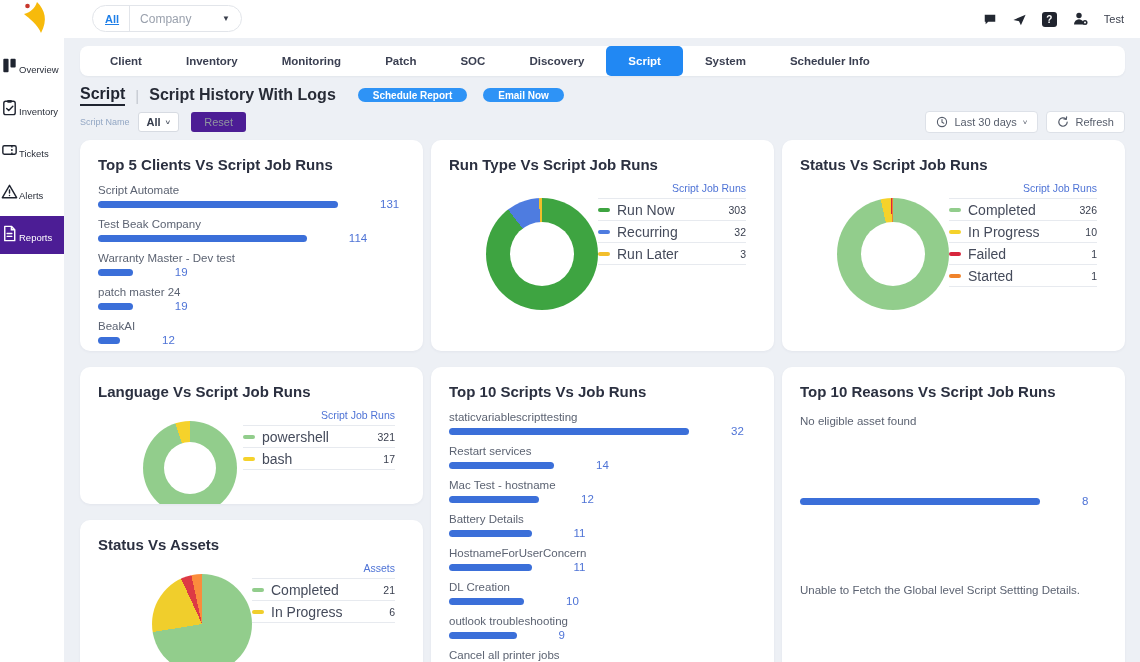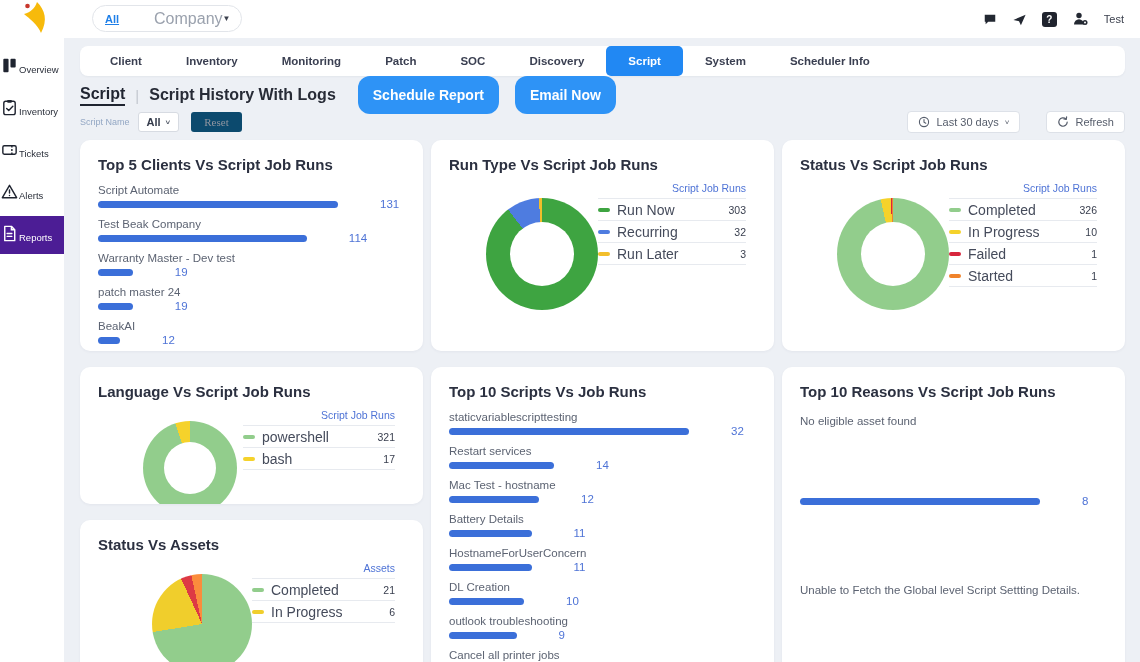--- a/index.html
+++ b/index.html
@@ -13,21 +13,21 @@
   
   .topbar { position:absolute; left:0; top:0; width:1140px; height:38px; background:#fff; z-index:6; }
   .logo { position:absolute; left:14px; top:0px; }
   .company-pill {
     position:absolute; left:92px; top:5px; width:150px; height:27px;
     border:1px solid #e2e5ea; border-radius:14px; background:#fff;
     display:flex; align-items:center; cursor:pointer;
   }
   .pill-all { margin-left:12px; font-size:11px; font-weight:bold; color:#1e7fe8; text-decoration:underline; }
   .pill-div { width:1px; align-self:stretch; background:#e2e5ea; margin-left:10px; }
-  .pill-text { margin-left:25px; font-size:16px; color:#9aa1ad; flex:1; }
+  .pill-text { margin-left:10px; font-size:12px; color:#9aa1ad; flex:1; }
   .pill-caret { margin-right:11px; color:#3a3f4c; font-size:8px; }
   .topbar-right { position:absolute; right:16px; top:0; height:38px; display:flex; align-items:center; gap:15px; }
   .tb-icon { color:#232832; display:flex; align-items:center; cursor:pointer; }
   .help-box { width:15px; height:15px; background:#20242e; border-radius:3px; color:#fff; font-size:10px; font-weight:bold; display:flex; align-items:center; justify-content:center; cursor:pointer; }
   .user-label { font-size:11px; color:#3a3f4c; }
 
   
   .sidebar { position:absolute; left:0; top:0; width:64px; height:662px; background:#fff; z-index:5; padding-top:48px; }
   .side-item { display:flex; flex-direction:row; align-items:center; padding:8px 0 7px; margin-bottom:4px; cursor:pointer; color:#1f2430; }
   .side-item .lbl { font-size:9.5px; color:#2a2f3a; margin-top:4px; }
@@ -38,28 +38,28 @@
   .content { position:absolute; left:64px; top:38px; width:1076px; height:624px; background:#edf0f5; padding:8px 15px 0 16px; overflow:hidden; }
 
   .tabbar { height:30px; background:#fff; border-radius:8px; display:flex; align-items:center; padding:0 8px; box-shadow:0 1px 2px rgba(40,50,70,.05); }
   .tab { padding:0 22px; height:30px; line-height:30px; font-size:11.5px; font-weight:bold; color:#3a3f51; border-radius:5px; cursor:pointer; white-space:nowrap; }
   .tab.active { background:#2188f3; color:#fff; }
 
   .header-row { display:flex; align-items:center; margin-top:8px; height:22px; }
   .sect { font-size:16px; font-weight:bold; color:#1f2430; border-bottom:2px solid #1f2430; padding-bottom:1px; cursor:pointer; }
   .hdiv { margin:0 10px; color:#c3c7cf; font-size:15px; }
   .htitle { font-size:16px; font-weight:bold; color:#272b36; }
-  .hbtn { margin-left:16px; height:38px; padding:0 15px; border-radius:12px; background:#2e93f6; color:#fff; font-size:14px; font-weight:bold; border:none; display:flex; align-items:center; cursor:pointer; font-family:"Liberation Sans",sans-serif; }
+  .hbtn { margin-left:16px; height:14px; padding:0 15px; border-radius:12px; background:#2e93f6; color:#fff; font-size:10px; font-weight:bold; border:none; display:flex; align-items:center; cursor:pointer; font-family:"Liberation Sans",sans-serif; }
   .hbtn.first { margin-left:22px; }
 
   .filter-row { display:flex; align-items:center; margin-top:6px; height:20px; }
   .fname { font-size:9px; color:#93a7c4; margin-right:8px; }
   .fselect { height:20px; border:1px solid #d7dbe2; border-radius:3px; background:#fff; font-size:11px; font-weight:bold; color:#333a4a; display:flex; align-items:center; padding:0 8px; gap:5px; cursor:pointer; }
-  .freset { height:20px; background:#0c4a6e; border:none; border-radius:3px; color:#9095a0; font-size:11px; display:flex; align-items:center; padding:0 13px; margin-left:12px; cursor:pointer; font-family:Liberation Serif, serif; }
-  .fright { margin-left:auto; display:flex; gap:26px; }
+  .freset { height:20px; background:#4c1d95; border:none; border-radius:3px; color:#9095a0; font-size:11px; display:flex; align-items:center; padding:0 13px; margin-left:12px; cursor:pointer; font-family:Liberation Sans, sans-serif; }
+  .fright { margin-left:auto; display:flex; gap:8px; }
   .fbox { height:22px; border:1px solid #dde1e8; border-radius:4px; background:#fff; font-size:11px; color:#565d6b; display:flex; align-items:center; padding:0 10px; gap:6px; cursor:pointer; }
   .small-caret { font-size:8px; color:#565d6b; }
 
   
   .grid { display:flex; gap:8px; margin-top:8px; }
   .col { display:flex; flex-direction:column; gap:16px; width:343px; }
   .card { background:#fff; border-radius:10px; padding:16px 18px; box-shadow:0 1px 3px rgba(34,48,73,.05); }
   .card h3 { margin:0; font-size:15px; font-weight:bold; color:#2b3040; line-height:18px; }
   .h211 { height:211px; } .h187 { height:137px; } .h325 { height:325px; } .h330 { height:330px; } .h260 { height:260px; }
   .card { overflow:hidden; }

